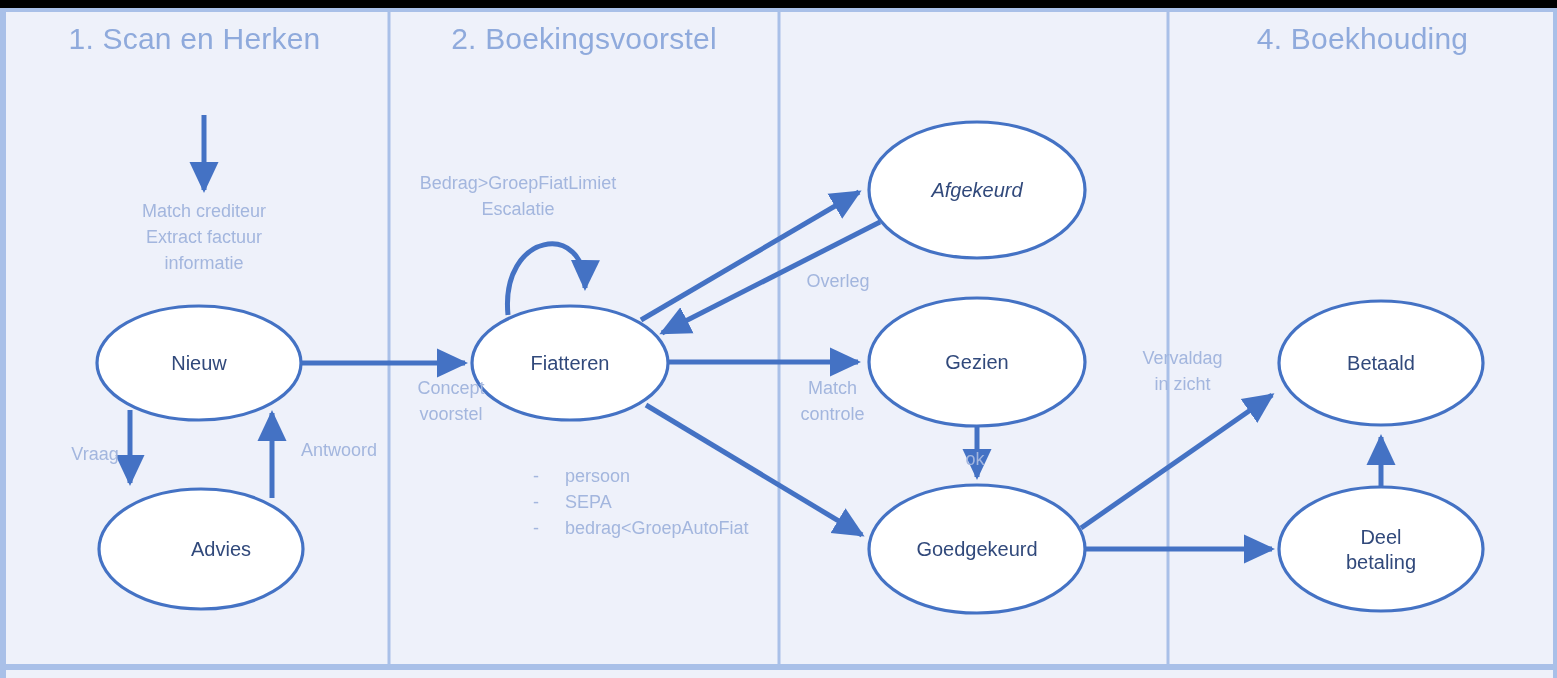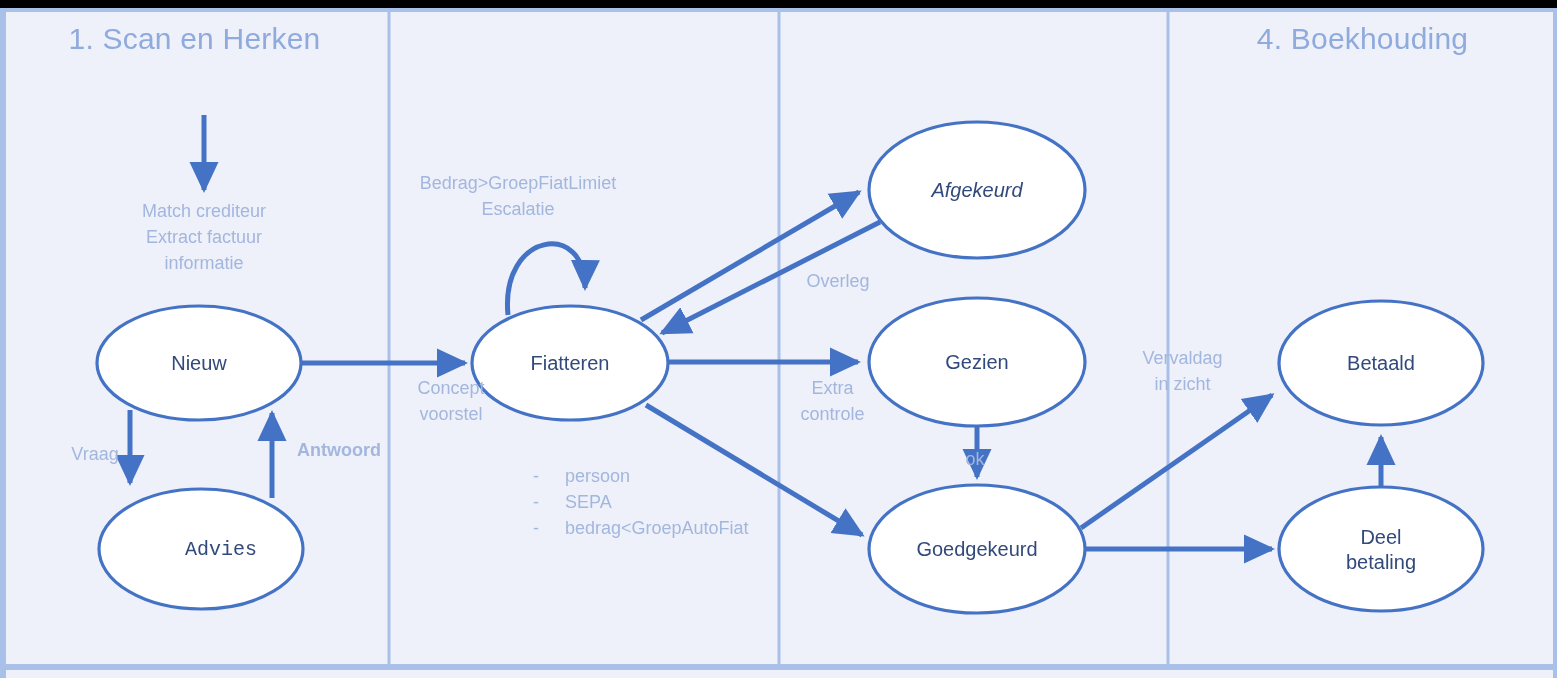--- a/index.html
+++ b/index.html
@@ -119,43 +119,44 @@
       <ellipse cx="570" cy="363" rx="98" ry="57"></ellipse>
       <ellipse cx="977" cy="190" rx="108" ry="68"></ellipse>
       <ellipse cx="977" cy="362" rx="108" ry="64"></ellipse>
       <ellipse cx="977" cy="549" rx="108" ry="64"></ellipse>
       <ellipse cx="1381" cy="363" rx="102" ry="62"></ellipse>
       <ellipse cx="1381" cy="549" rx="102" ry="62"></ellipse>
     </g>
   </svg>
 
   <div class="node-label" style="left:99px;top:351px;width:200px;">Nieuw</div>
-  <div class="node-label" style="left:101px;top:537px;width:240px;font-family:Liberation Mono, monospace;">Advies</div>
+  <div class="node-label" style="left:101px;top:537px;width:240px;">Advies</div>
   <div class="node-label" style="left:470px;top:351px;width:200px;">Fiatteren</div>
   <div class="node-label" style="left:877px;top:178px;width:200px;font-style:italic;">Afgekeurd</div>
   <div class="node-label" style="left:877px;top:350px;width:200px;">Gezien</div>
   <div class="node-label" style="left:877px;top:537px;width:200px;">Goedgekeurd</div>
   <div class="node-label" style="left:1281px;top:351px;width:200px;">Betaald</div>
   <div class="node-label" style="left:1281px;top:525px;width:200px;">Deel
 betaling</div>
 
   <div class="lane-title" style="left:0px;top:22px;width:389px;">1. Scan en Herken</div>
+  <div class="lane-title" style="left:389px;top:22px;width:390px;">2. Boekingsvoorstel</div>
   <div class="lane-title" style="left:1168px;top:22px;width:389px;">4. Boekhouding</div>
 
   <div class="edge-label" style="left:124px;top:198px;width:160px;">Match crediteur
 Extract factuur
 informatie</div>
   <div class="edge-label left" style="left:50px;top:441px;width:90px;">Vraag</div>
-  <div class="edge-label left" style="left:284px;top:437px;width:110px;font-weight:bold;">Antwoord</div>
+  <div class="edge-label left" style="left:284px;top:437px;width:110px;">Antwoord</div>
   <div class="edge-label" style="left:396px;top:170px;width:244px;">Bedrag&gt;GroepFiatLimiet
 Escalatie</div>
   <div class="edge-label left" style="left:396px;top:375px;width:110px;">Concept
 voorstel</div>
   <div class="edge-label left" style="left:793px;top:268px;width:90px;">Overleg</div>
-  <div class="edge-label" style="left:785px;top:375px;width:95px;">Extra
+  <div class="edge-label" style="left:785px;top:375px;width:95px;">Match
 controle</div>
   <div class="edge-label left" style="left:931px;top:446px;width:30px;margin-left:29px;">ok</div>
   <div class="edge-label" style="left:1125px;top:345px;width:115px;">Vervaldag
 in zicht</div>
 
   <div class="bullet-list" style="left:533px;top:463px;">
     <div class="row">
       <span class="dash">-</span>
       <span>persoon</span>
     </div>

